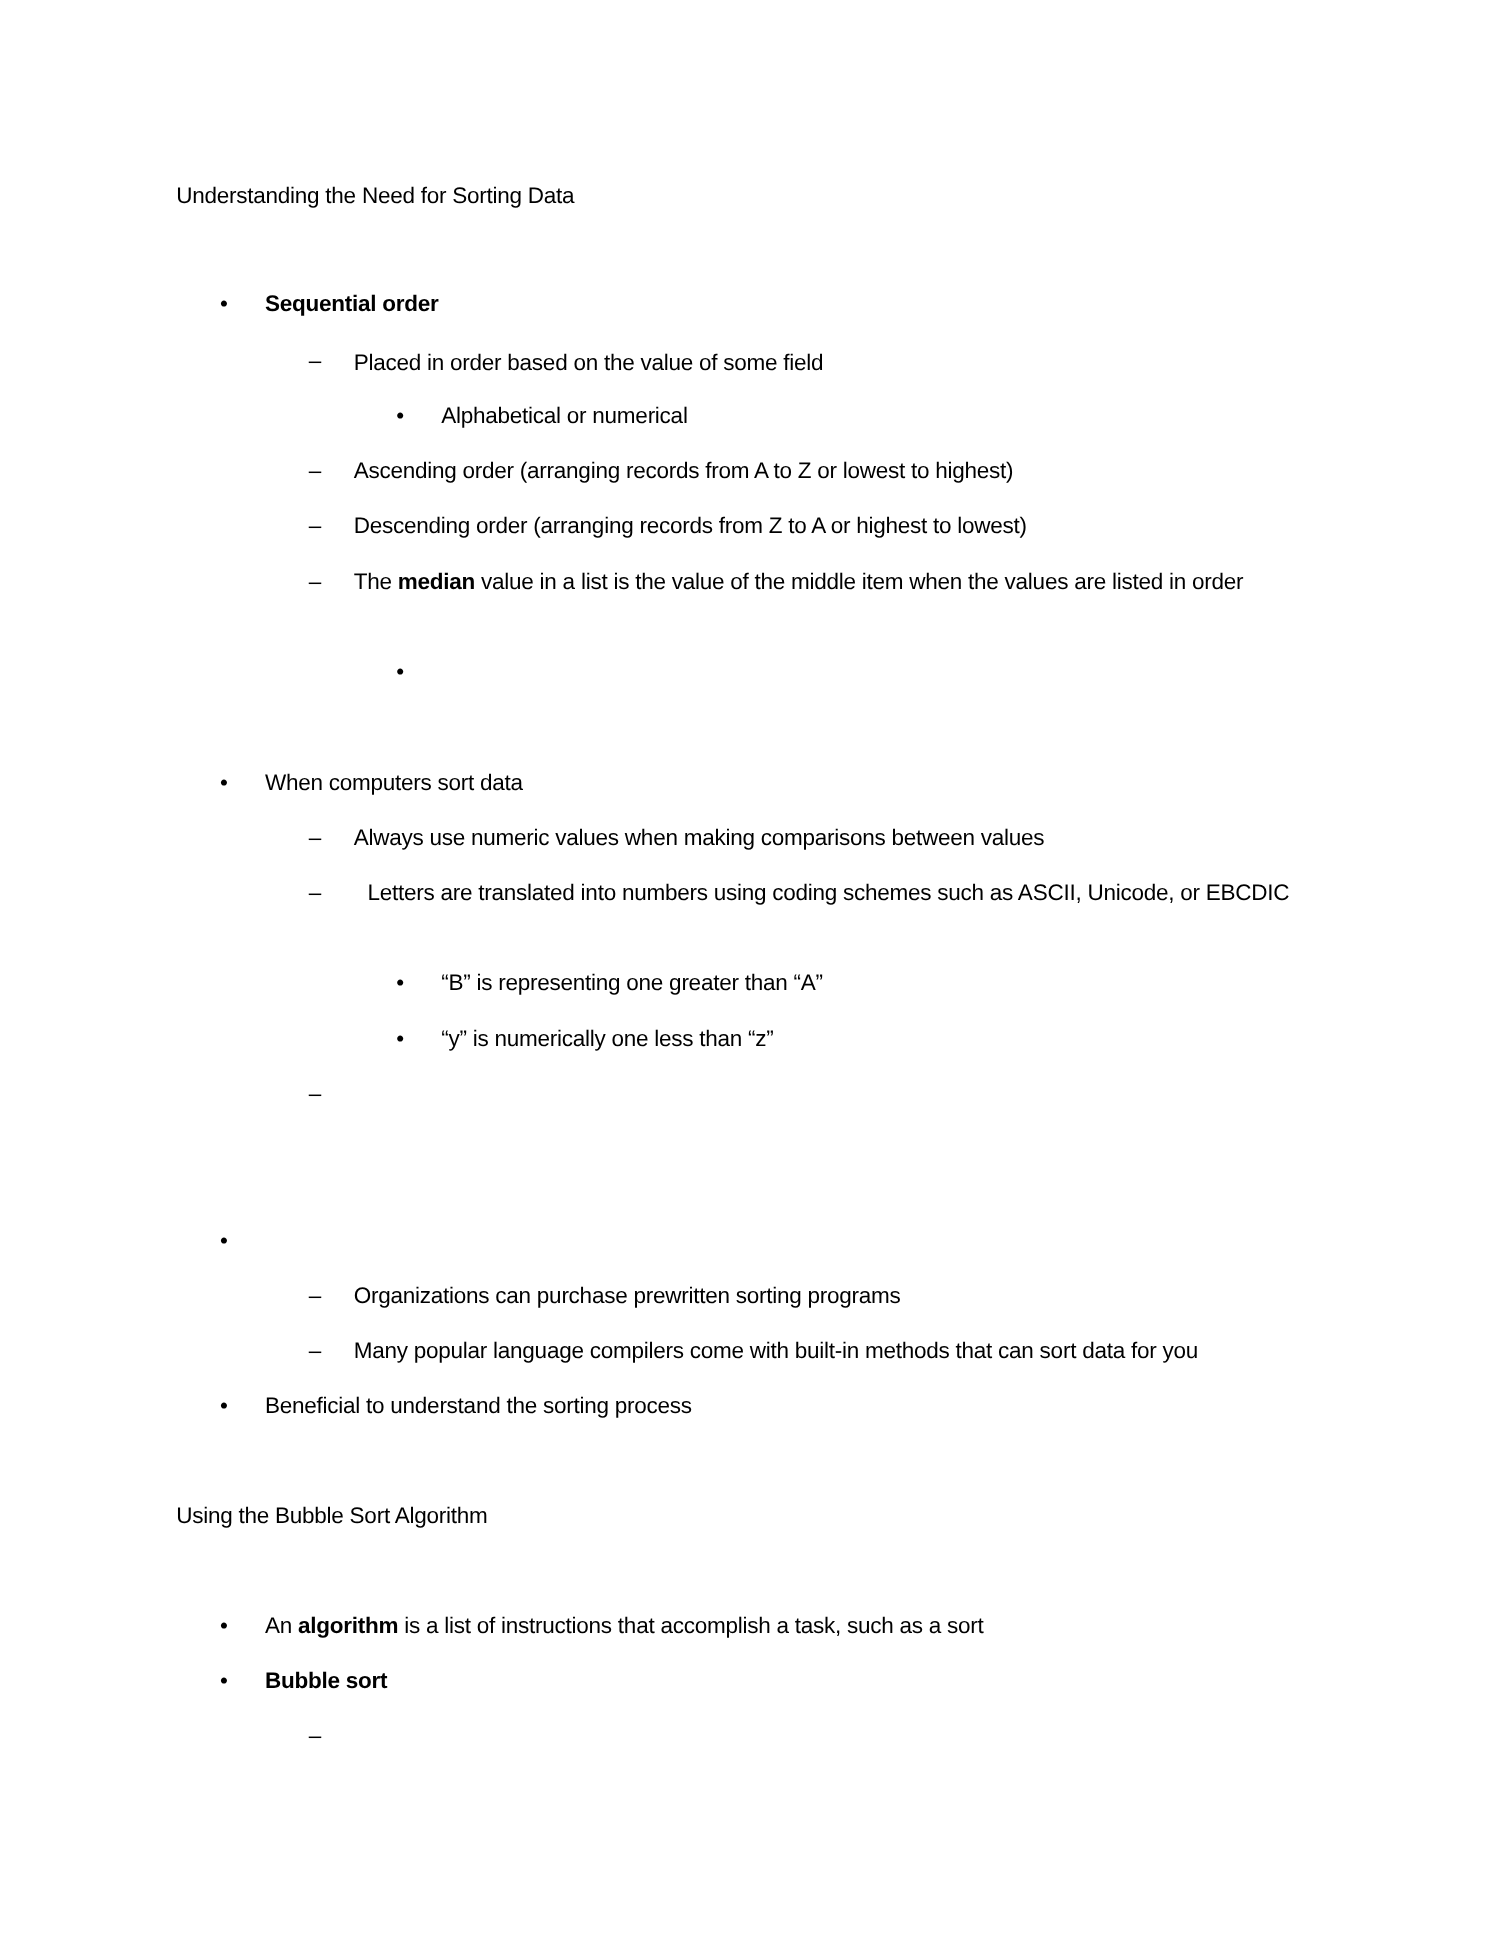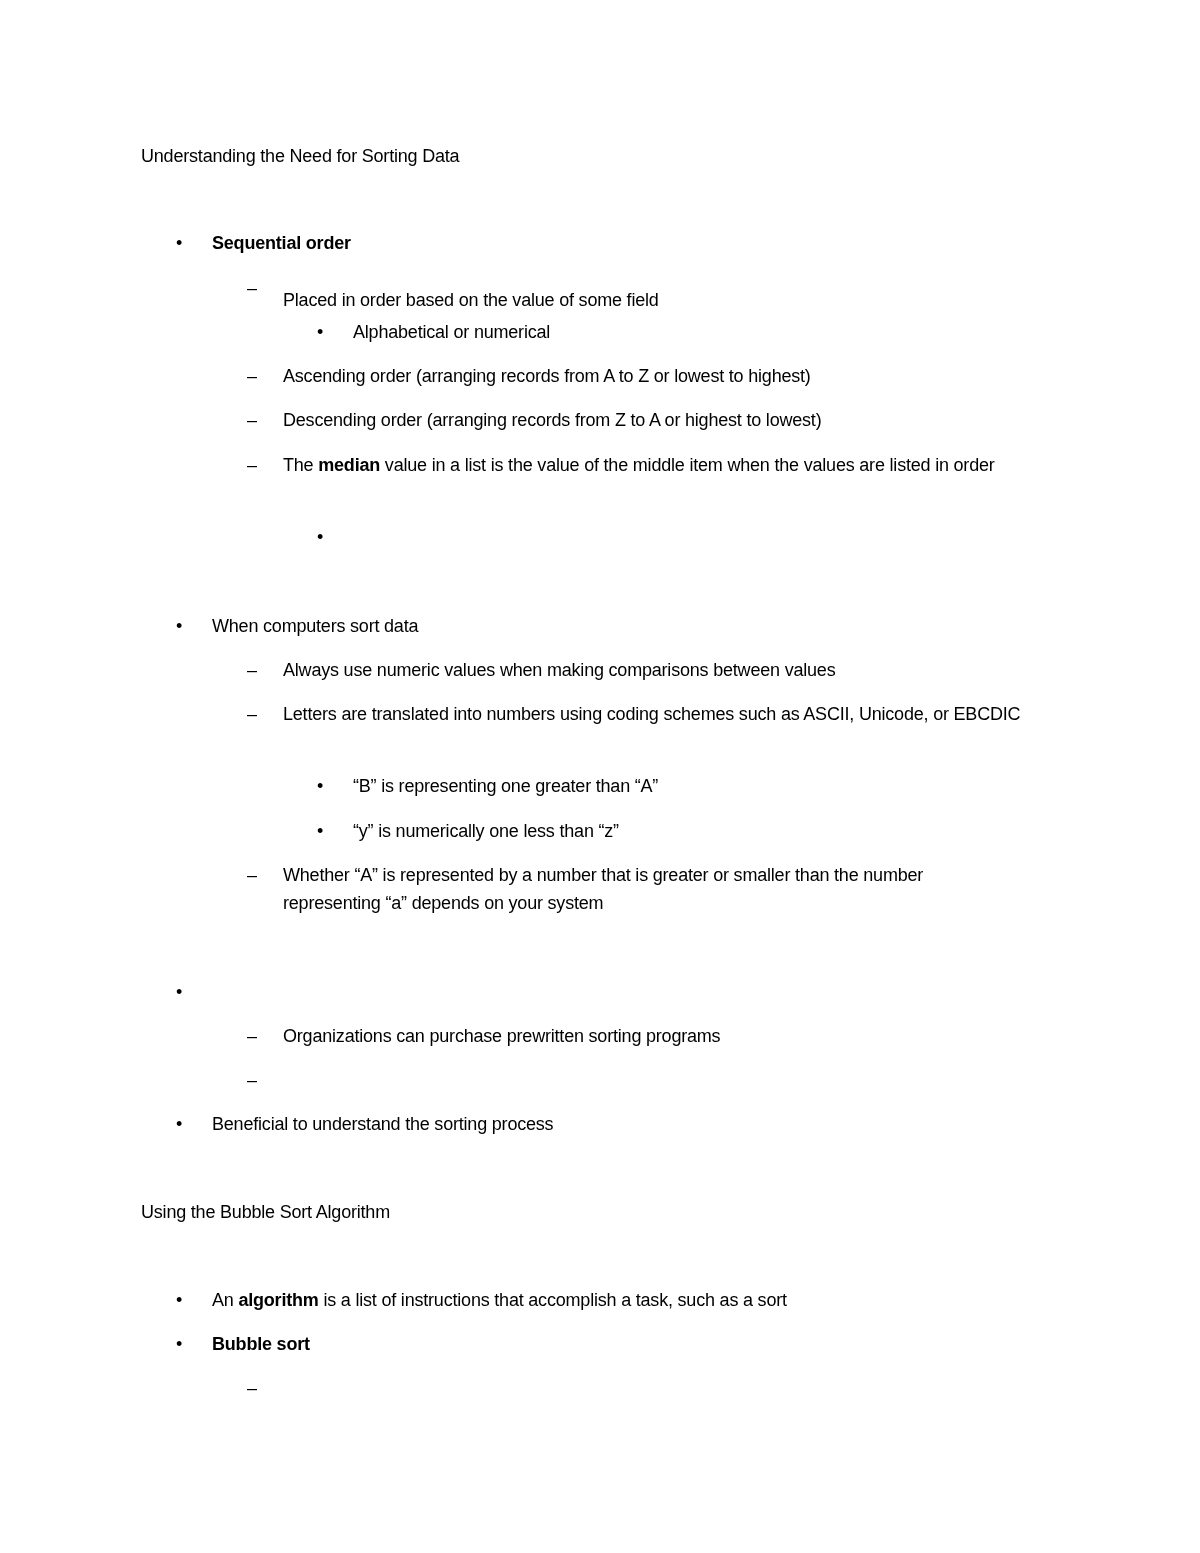--- a/index.html
+++ b/index.html
@@ -16,21 +16,21 @@
 <body>
 
 <div class="page">
 
   <div class="line heading" style="top:142px">Understanding the Need for Sorting Data</div>
 
   <div class="marker" style="left:176px;top:229px">•</div>
   <div class="line b" style="left:212px;top:229px">Sequential order</div>
 
   <div class="marker" style="left:247px;top:274px">–</div>
-  <div class="line" style="left:283px;top:286px">Placed in order based on the value of some field</div>
+  <div class="line" style="left:283px;top:276px">Placed in order based on the value of some field</div>
 
   <div class="marker" style="left:317px;top:318px">•</div>
   <div class="line" style="left:353px;top:318px">Alphabetical or numerical</div>
 
   <div class="marker" style="left:247px;top:362px">–</div>
   <div class="line" style="left:283px;top:362px">Ascending order (arranging records from A to Z or lowest to highest)</div>
 
   <div class="marker" style="left:247px;top:406px">–</div>
   <div class="line" style="left:283px;top:406px">Descending order (arranging records from Z to A or highest to lowest)</div>
 
@@ -39,37 +39,37 @@
 
   <div class="marker" style="left:317px;top:523px">•</div>
 
   <div class="marker" style="left:176px;top:612px">•</div>
   <div class="line" style="left:212px;top:612px">When computers sort data</div>
 
   <div class="marker" style="left:247px;top:656px">–</div>
   <div class="line" style="left:283px;top:656px">Always use numeric values when making comparisons between values</div>
 
   <div class="marker" style="left:247px;top:700px">–</div>
-  <div class="line wrap" style="left:283px;top:700px;width:740px">Letters are translated into numbers using coding schemes such as ASCII, Unicode, or EBCDIC</div>
+  <div class="line wrap" style="left:294px;top:700px;width:740px">Letters are translated into numbers using coding schemes such as ASCII, Unicode, or EBCDIC</div>
 
   <div class="marker" style="left:317px;top:772px">•</div>
   <div class="line" style="left:353px;top:772px">“B” is representing one greater than “A”</div>
 
   <div class="marker" style="left:317px;top:817px">•</div>
   <div class="line" style="left:353px;top:817px">“y” is numerically one less than “z”</div>
 
   <div class="marker" style="left:247px;top:861px">–</div>
-  <div class="line wrap" style="left:283px;top:861px;width:740px">Whether “A” is represented by a number that is greater or smaller than the number representing “a” depends on your system</div>
 
   <div class="marker" style="left:176px;top:978px">•</div>
 
   <div class="marker" style="left:247px;top:1022px">–</div>
   <div class="line" style="left:283px;top:1022px">Organizations can purchase prewritten sorting programs</div>
 
   <div class="marker" style="left:247px;top:1066px">–</div>
+  <div class="line" style="left:283px;top:1066px">Many popular language compilers come with built-in methods that can sort data for you</div>
 
   <div class="marker" style="left:176px;top:1110px">•</div>
   <div class="line" style="left:212px;top:1110px">Beneficial to understand the sorting process</div>
 
   <div class="line heading" style="top:1198px">Using the Bubble Sort Algorithm</div>
 
   <div class="marker" style="left:176px;top:1286px">•</div>
   <div class="line" style="left:212px;top:1286px"><span>An </span><span class="b">algorithm</span><span> is a list of instructions that accomplish a task, such as a sort</span></div>
 
   <div class="marker" style="left:176px;top:1330px">•</div>

